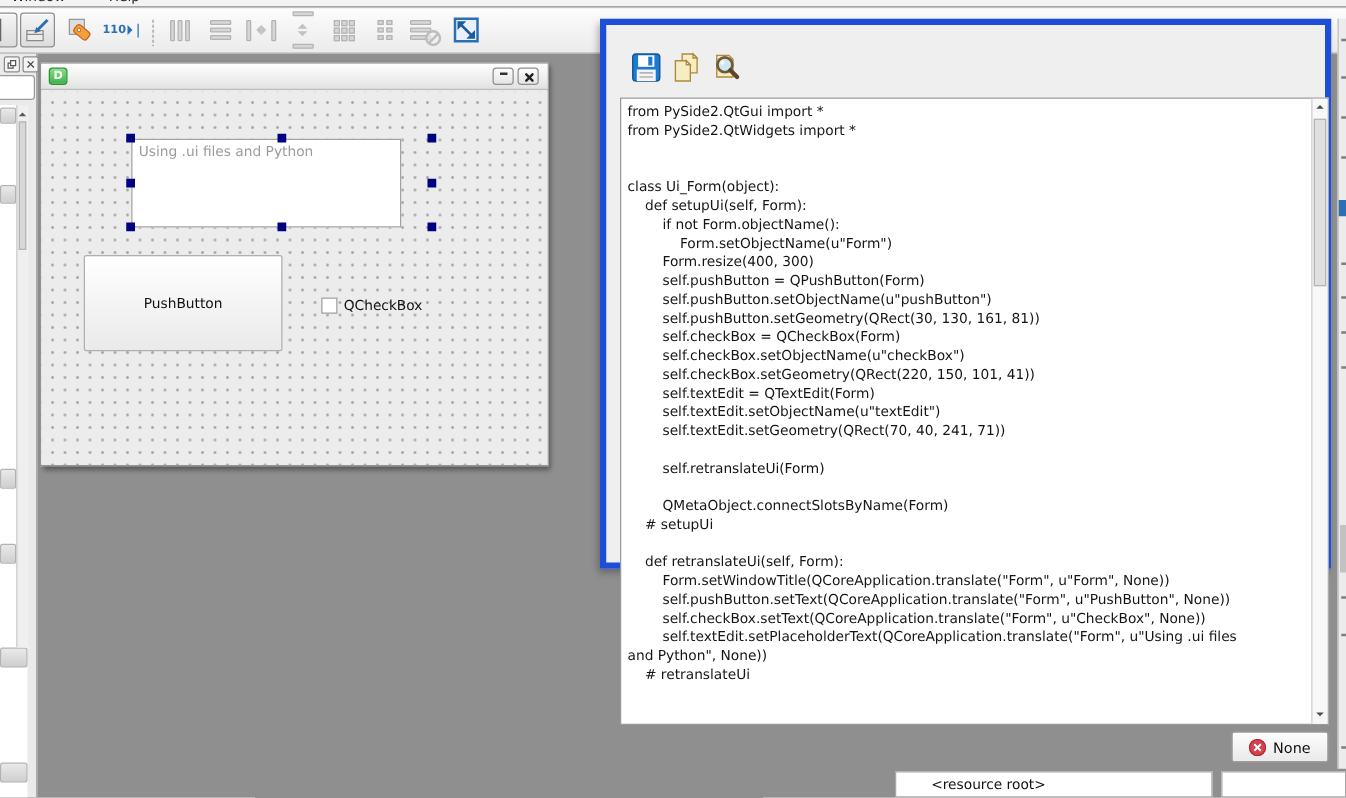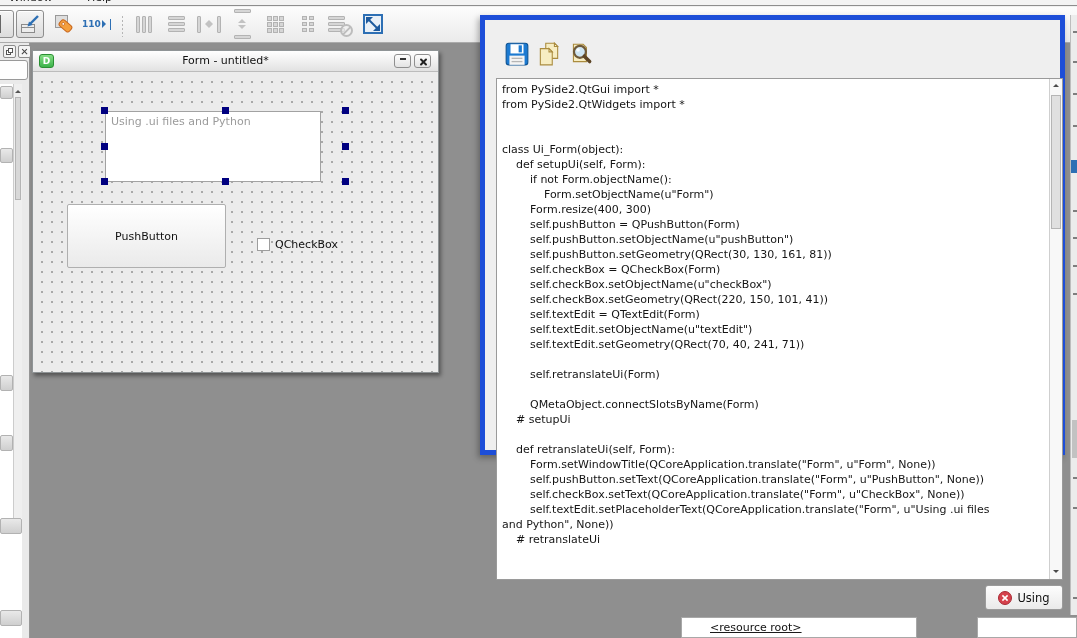--- a/index.html
+++ b/index.html
@@ -89,21 +89,21 @@
   .fw-close::before,.fw-close::after { content:""; position:absolute; left:3.5px; top:5.5px;
     width:9px; height:2px; background:#222; border-radius:1px; }
   .fw-close::before { transform:rotate(45deg); } .fw-close::after { transform:rotate(-45deg); }
   .fw-body { position:absolute; left:0; top:22px; right:0; bottom:0; background-color:#ececec;
     background-image:radial-gradient(circle,#a9a9a9 1px,transparent 1.2px);
     background-size:10px 10px; background-position:4px 4px; }
   .textedit { position:absolute; left:72px; top:38px; width:216px; height:71px;
     background:#fff; border:1px solid #a2a2a2; }
   .placeholder { display:block; padding:3px 0 0 5px; font-size:11px; color:var(--placeholder_gray); }
   .hd { position:absolute; width:7px; height:7px; background:var(--selection_handle_navy); z-index:3; }
-  .pushbutton { position:absolute; left:34px; top:131px; width:159px; height:64px;
+  .pushbutton { position:absolute; left:34px; top:131px; width:159px; height:77px;
     background:linear-gradient(#ffffff,#eaeaea); border:1px solid #afafaf; border-radius:2px;
     display:flex; align-items:center; justify-content:center; font-size:11px; color:#111; }
   .checkbox-widget { position:absolute; left:224px; top:163px; height:16px; display:flex; align-items:center; }
   .cb-box { width:13px; height:13px; background:#fff; border:1px solid #9d9d9d; }
   .cb-label { margin-left:5px; font-size:11px; color:#111; }
 
   
   .dialog { position:absolute; left:480px; top:15px; width:585px; height:440px;
     background:#efefef; border:5px solid #1d4ed8; box-shadow:-2px 3px 6px rgba(0,0,0,.3); z-index:6; }
   .dlg-tool { position:absolute; top:21px; width:26px; height:26px; }
@@ -119,21 +119,21 @@
   .sb-down::after { content:""; position:absolute; left:3px; top:6px; border:3.5px solid transparent; border-top-color:#4a4a4a; border-bottom-width:0; }
   .sb-thumb { position:absolute; left:1px; top:16px; width:10px; height:134px;
     background:#e0e0e0; border:1px solid #b5b5b5; }
   .close-btn { position:absolute; left:500px; top:565px; width:78px; height:25px;
     border:1px solid #9b9b9b; border-radius:3px; background:linear-gradient(#fdfdfd,#eaeaea);
     display:flex; align-items:center; justify-content:center; gap:5px; font-size:11.5px; color:#111;
     font-family:inherit; cursor:default; }
 
   
   .res-panel { position:absolute; top:617px; height:21px; background:#fff; border:1px solid #a8a8a8; z-index:2; }
-  .res-1 { left:681px; width:236px;text-decoration:underline; }
+  .res-1 { left:716px; width:254px; }
   .res-2 { left:977px; width:100px; }
   .res-label { display:block; padding-left:28px; font-size:11px; line-height:19px; color:#111; }
 
   
   .right-sliver { position:absolute; left:1070px; top:15px; width:7px; height:600px;
     background:#ececec; border-left:1px solid #bdbdbd; z-index:4; }
   .rs-dash { position:absolute; left:2px; width:4px; height:2px; background:#7e7e7e; }
   .rs-blue { position:absolute; left:0; top:145px; width:7px; height:13px; background:var(--accent_blue); }
   .rs-thumb { position:absolute; left:1px; top:405px; width:5px; height:38px; background:#c2c2c2; }
 
@@ -270,21 +270,20 @@
   </div>
   <div class="wb-scroll">
     <span class="wb-up"></span>
     <span class="wb-thumb"></span>
   </div>
 </aside>
 
 <section class="form-window">
   <div class="fw-titlebar">
     <span class="d-icon">D</span>
-    <span class="fw-title">Form - untitled*</span>
     <span class="fw-btn fw-min"></span>
     <span class="fw-btn fw-close"></span>
   </div>
   <div class="fw-body">
     <div class="textedit">
       <span class="placeholder">Using .ui files and Python</span>
     </div>
     <span class="hd" style="left:68px;top:34px;"></span>
     <span class="hd" style="left:189px;top:34px;"></span>
     <span class="hd" style="left:309px;top:34px;"></span>
@@ -367,21 +366,21 @@
       <span class="sb-down"></span>
     </div>
   </div>
 
   <button class="close-btn">
     <svg width="14" height="14" viewBox="0 0 14 14">
       <circle cx="7" cy="7" r="6.5" fill="#d5414c" stroke="#a82b35"></circle>
       <line x1="4.4" y1="4.4" x2="9.6" y2="9.6" stroke="#fff" stroke-width="1.6"></line>
       <line x1="9.6" y1="4.4" x2="4.4" y2="9.6" stroke="#fff" stroke-width="1.6"></line>
     </svg>
-    <span>Using</span>
+    <span>None</span>
   </button>
 </section>
 
 <div class="res-panel res-1">
   <span class="res-label">&lt;resource root&gt;</span>
 </div>
 <div class="res-panel res-2"></div>
 
 <div class="right-sliver">
   <span class="rs-dash" style="top:16px;"></span>

